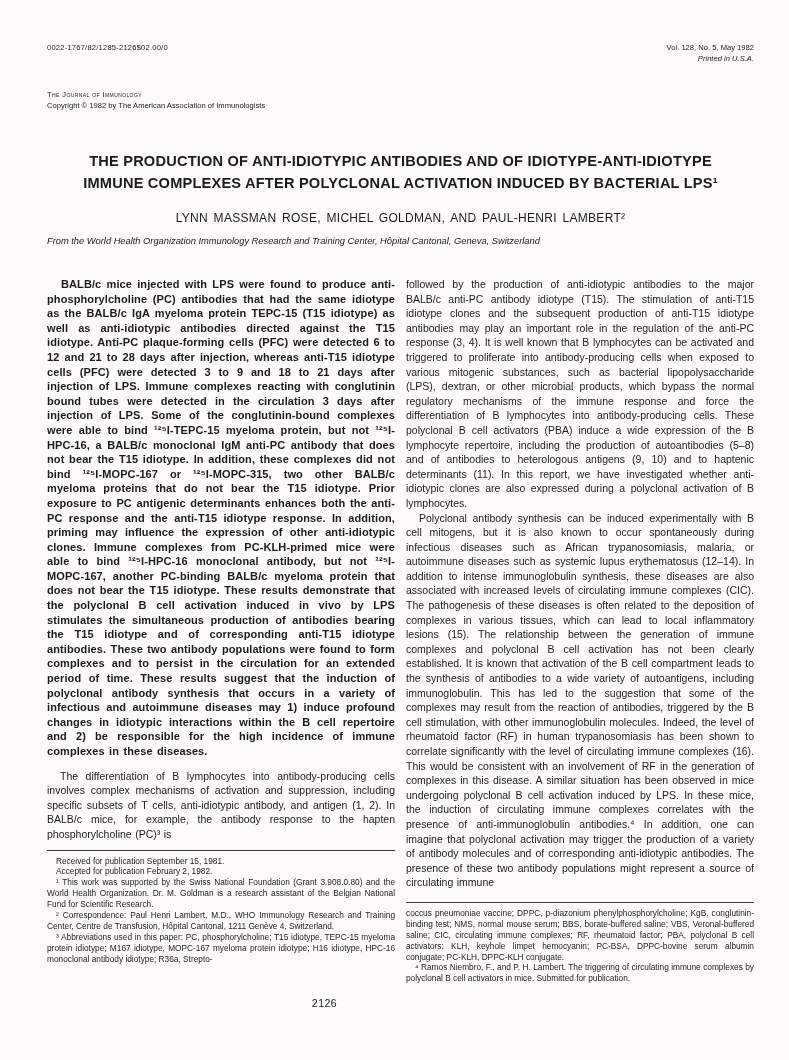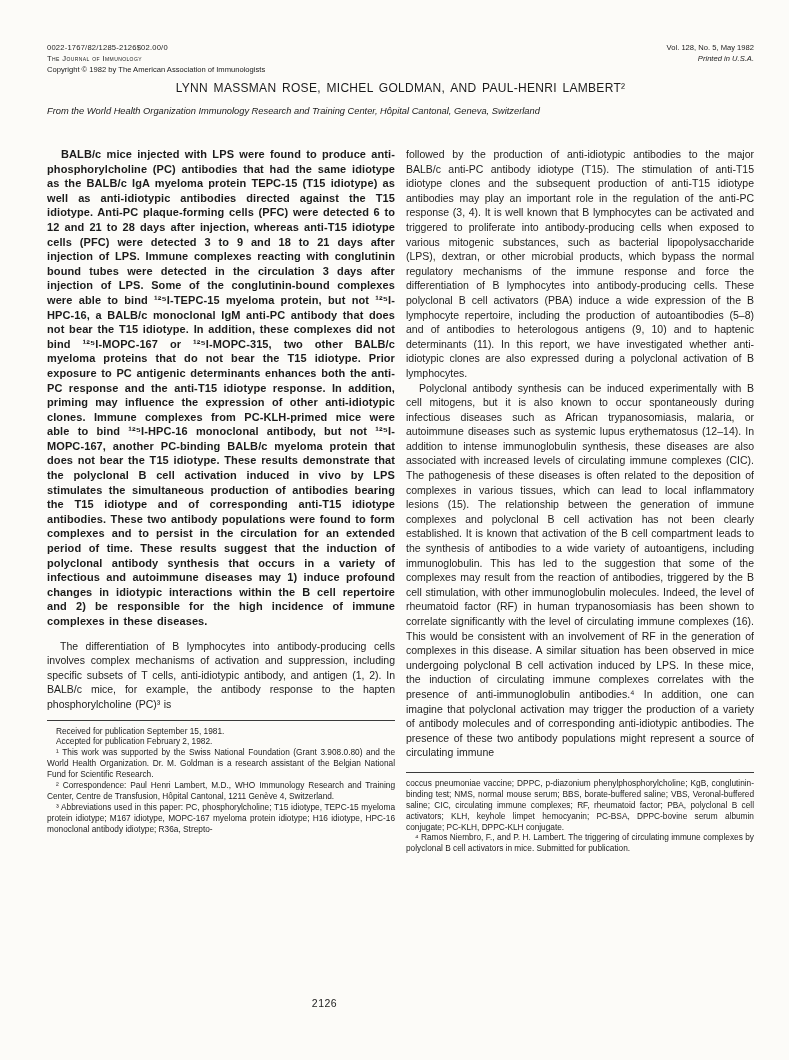--- a/index.html
+++ b/index.html
@@ -16,35 +16,35 @@
   .content {
     position: absolute;
     left: 47px;
     top: 42px;
     width: 707px;
   }
   
   .masthead { display: flex; justify-content: space-between; align-items: flex-start; }
   .masthead-left { font-size: 7.6px; line-height: 11px; }
   .issn { letter-spacing: 0.2px; }
-  .journal-name { font-variant: small-caps; letter-spacing: 0.4px; }
+  .journal-name { font-variant: small-caps; letter-spacing: 0.4px; margin-top: 36px; }
   .masthead-right { font-size: 7.6px; line-height: 11px; text-align: right; margin-left: 24px; }
   .printed { font-style: italic; }
   
   .title {
     margin-top: 40px;
     text-align: center;
     font-size: 14.6px;
     font-weight: bold;
     line-height: 21.5px;
     letter-spacing: 0.2px;
   }
   .title-line { display: block; }
   .authors {
-    margin-top: 6px;
+    margin-top: 17px;
     text-align: center;
     font-size: 12px;
     letter-spacing: 0.3px;
     word-spacing: 2px;
   }
   .affiliation {
     margin-top: 11px;
     text-align: left;
     font-style: italic;
     font-size: 9.3px;
@@ -100,20 +100,24 @@
         <div class="issn">0022-1767/82/1285-2126$02.00/0</div>
         <div class="journal-name">The Journal of Immunology</div>
         <div>Copyright © 1982 by The American Association of Immunologists</div>
       </div>
       <div class="masthead-right">
         <div>Vol. 128, No. 5, May 1982</div>
         <div class="printed">Printed in U.S.A.</div>
       </div>
     </header>
 
+    <h1 class="title">
+      <span class="title-line">THE PRODUCTION OF ANTI-IDIOTYPIC ANTIBODIES AND OF IDIOTYPE-ANTI-IDIOTYPE</span>
+      <span class="title-line">IMMUNE COMPLEXES AFTER POLYCLONAL ACTIVATION INDUCED BY BACTERIAL LPS¹</span>
+    </h1>
 
     <div class="authors">LYNN MASSMAN ROSE, MICHEL GOLDMAN, AND PAUL-HENRI LAMBERT²</div>
 
     <div class="affiliation">From the World Health Organization Immunology Research and Training Center, Hôpital Cantonal, Geneva, Switzerland</div>
 
     <div class="columns">
 
       <div class="col">
         <p class="abstract">BALB/c mice injected with LPS were found to produce anti-phosphorylcholine (PC) antibodies that had the same idiotype as the BALB/c IgA myeloma protein TEPC-15 (T15 idiotype) as well as anti-idiotypic antibodies directed against the T15 idiotype. Anti-PC plaque-forming cells (PFC) were detected 6 to 12 and 21 to 28 days after injection, whereas anti-T15 idiotype cells (PFC) were detected 3 to 9 and 18 to 21 days after injection of LPS. Immune complexes reacting with conglutinin bound tubes were detected in the circulation 3 days after injection of LPS. Some of the conglutinin-bound complexes were able to bind ¹²⁵I-TEPC-15 myeloma protein, but not ¹²⁵I-HPC-16, a BALB/c monoclonal IgM anti-PC antibody that does not bear the T15 idiotype. In addition, these complexes did not bind ¹²⁵I-MOPC-167 or ¹²⁵I-MOPC-315, two other BALB/c myeloma proteins that do not bear the T15 idiotype. Prior exposure to PC antigenic determinants enhances both the anti-PC response and the anti-T15 idiotype response. In addition, priming may influence the expression of other anti-idiotypic clones. Immune complexes from PC-KLH-primed mice were able to bind ¹²⁵I-HPC-16 monoclonal antibody, but not ¹²⁵I-MOPC-167, another PC-binding BALB/c myeloma protein that does not bear the T15 idiotype. These results demonstrate that the polyclonal B cell activation induced in vivo by LPS stimulates the simultaneous production of antibodies bearing the T15 idiotype and of corresponding anti-T15 idiotype antibodies. These two antibody populations were found to form complexes and to persist in the circulation for an extended period of time. These results suggest that the induction of polyclonal antibody synthesis that occurs in a variety of infectious and autoimmune diseases may 1) induce profound changes in idiotypic interactions within the B cell repertoire and 2) be responsible for the high incidence of immune complexes in these diseases.</p>
         <p class="para indent intro">The differentiation of B lymphocytes into antibody-producing cells involves complex mechanisms of activation and suppression, including specific subsets of T cells, anti-idiotypic antibody, and antigen (1, 2). In BALB/c mice, for example, the antibody response to the hapten phosphorylcholine (PC)³ is</p>

